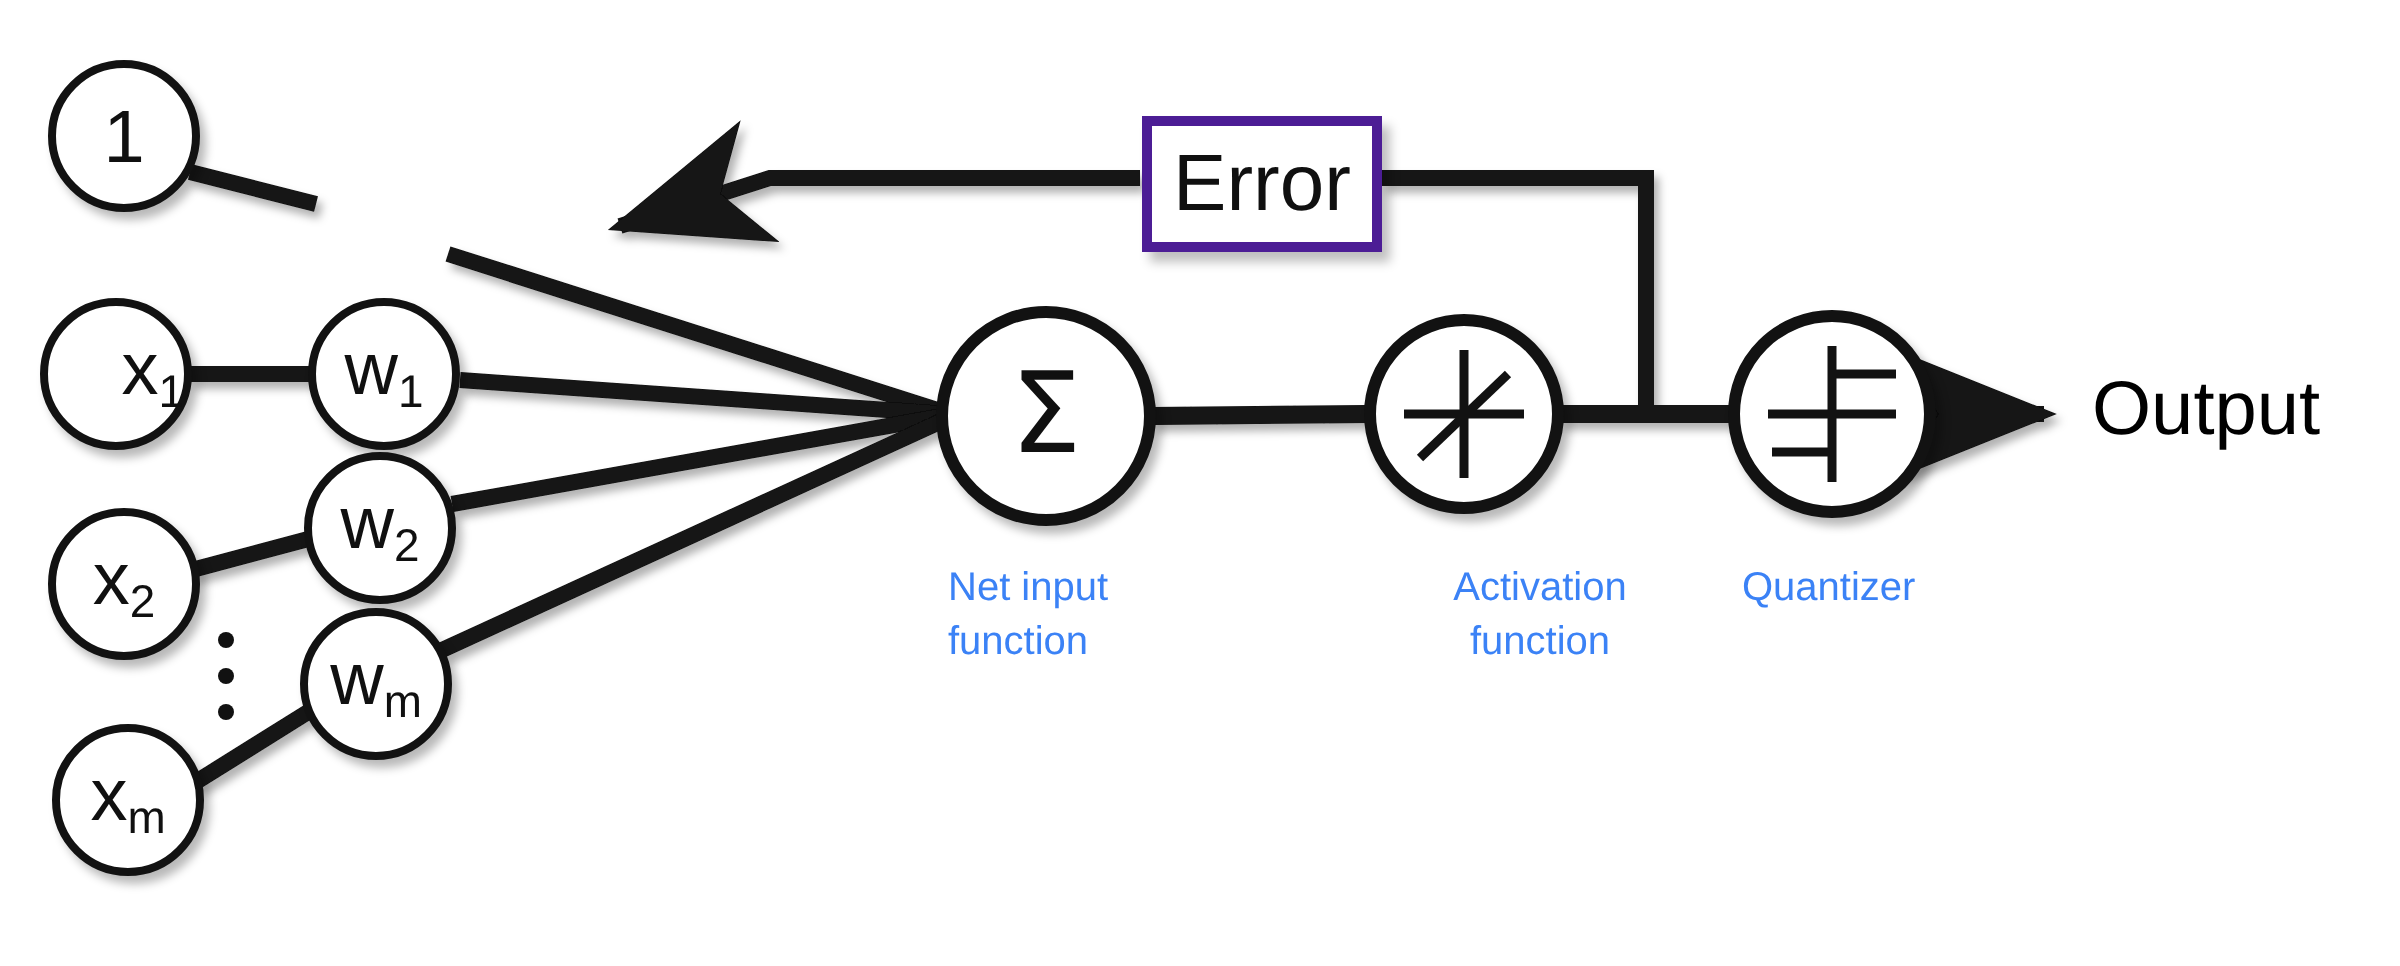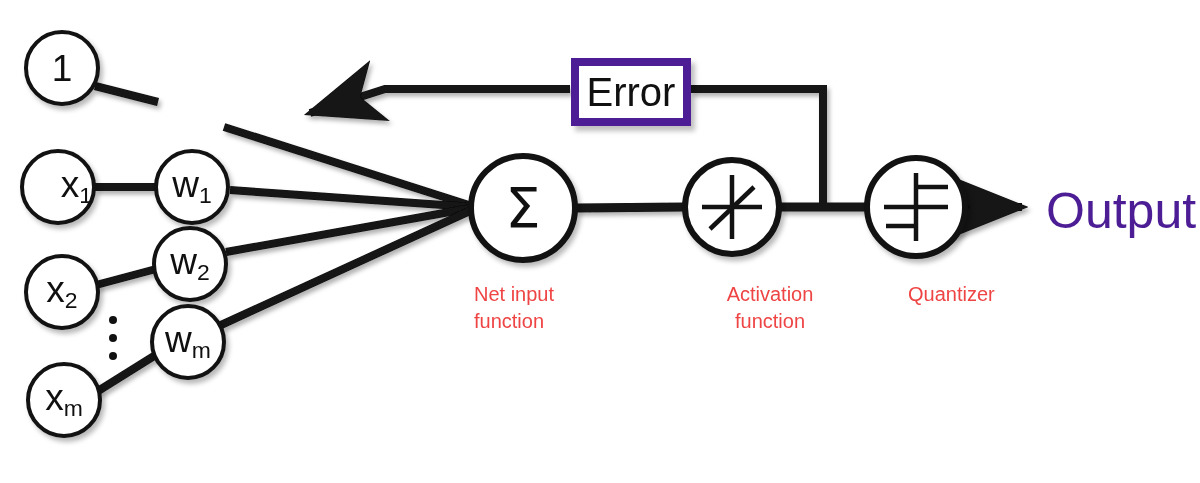--- a/index.html
+++ b/index.html
@@ -29,39 +29,39 @@
     display:inline-block;
   }
   .node .lbl sub{
     font-size:0.62em;
     vertical-align:-0.28em;
     margin-left:0px;
   }
   .sigma .lbl{font-size:56px;font-family:"DejaVu Sans", sans-serif;font-weight:400;}
   #errorbox{
     position:absolute;
-    border:8px solid #4c1d95;
+    border:5px solid #4c1d95;
     background:#ffffff;
     box-sizing:border-box;
     display:flex;align-items:center;justify-content:center;
     box-shadow:4px 5px 5px rgba(0,0,0,0.25);
   }
   #errorbox .lbl{font-size:40px;color:#101010;line-height:1;}
   .caption{
     position:absolute;
     font-size:20px;
     line-height:1.35;
-    color:#ef4444;
+    color:#3b82f6;
     text-align:left;
     white-space:pre-line;
   }
   #outputLabel{
     position:absolute;
-    font-size:50px;
-    color:#4c1d95;
+    font-size:38px;
+    color:#000000;
     line-height:1;
     white-space:nowrap;
   }
   .dots{
     position:absolute;
     display:flex;flex-direction:column;align-items:center;justify-content:space-between;
   }
   .dots i{display:block;width:8px;height:8px;border-radius:50%;background:#111111;}
   .icon-svg{position:absolute;overflow:visible;}
 </style>
@@ -158,21 +158,21 @@
   <div class="node quantizer" style="left:864px;top:155px;width:104px;height:104px;border-width:6px;">
     <svg class="icon-svg" width="76" height="76" viewBox="0 0 76 76" xmlns="http://www.w3.org/2000/svg">
       <g stroke="#121212" stroke-width="4.5" stroke-linecap="butt">
         <line x1="6" y1="38" x2="70" y2="38"></line>
         <line x1="38" y1="4" x2="38" y2="72"></line>
         <line x1="38" y1="18" x2="70" y2="18"></line>
         <line x1="8" y1="57" x2="38" y2="57"></line>
       </g>
     </svg>
   </div>
-  <div class="caption" style="left:871px;top:281px;width:160px;margin-left:37px;">Quantizer</div>
+  <div class="caption" style="left:871px;top:281px;width:160px;">Quantizer</div>
 
   <div id="errorbox" style="left:571px;top:58px;width:120px;height:68px;">
     <span class="lbl">Error</span>
   </div>
 
   <div id="outputLabel" style="left:1046px;top:186px;">Output</div>
 
 </div>
 
 </body></html>

